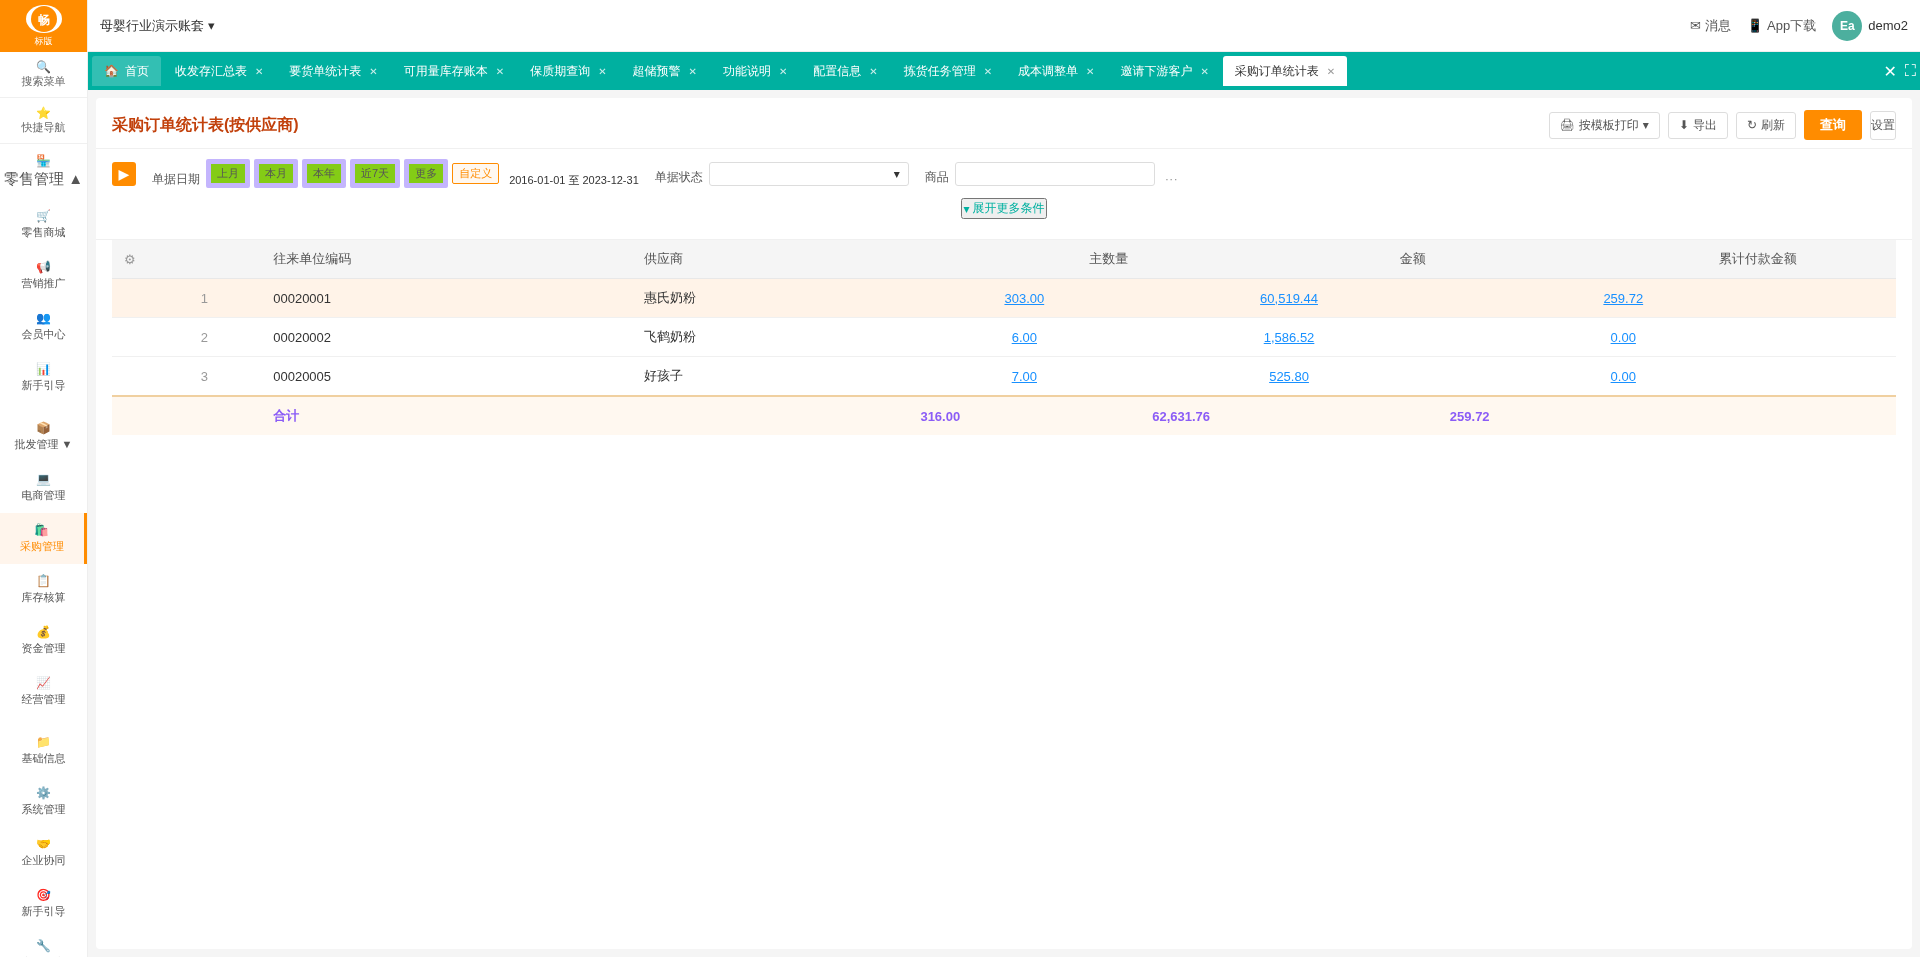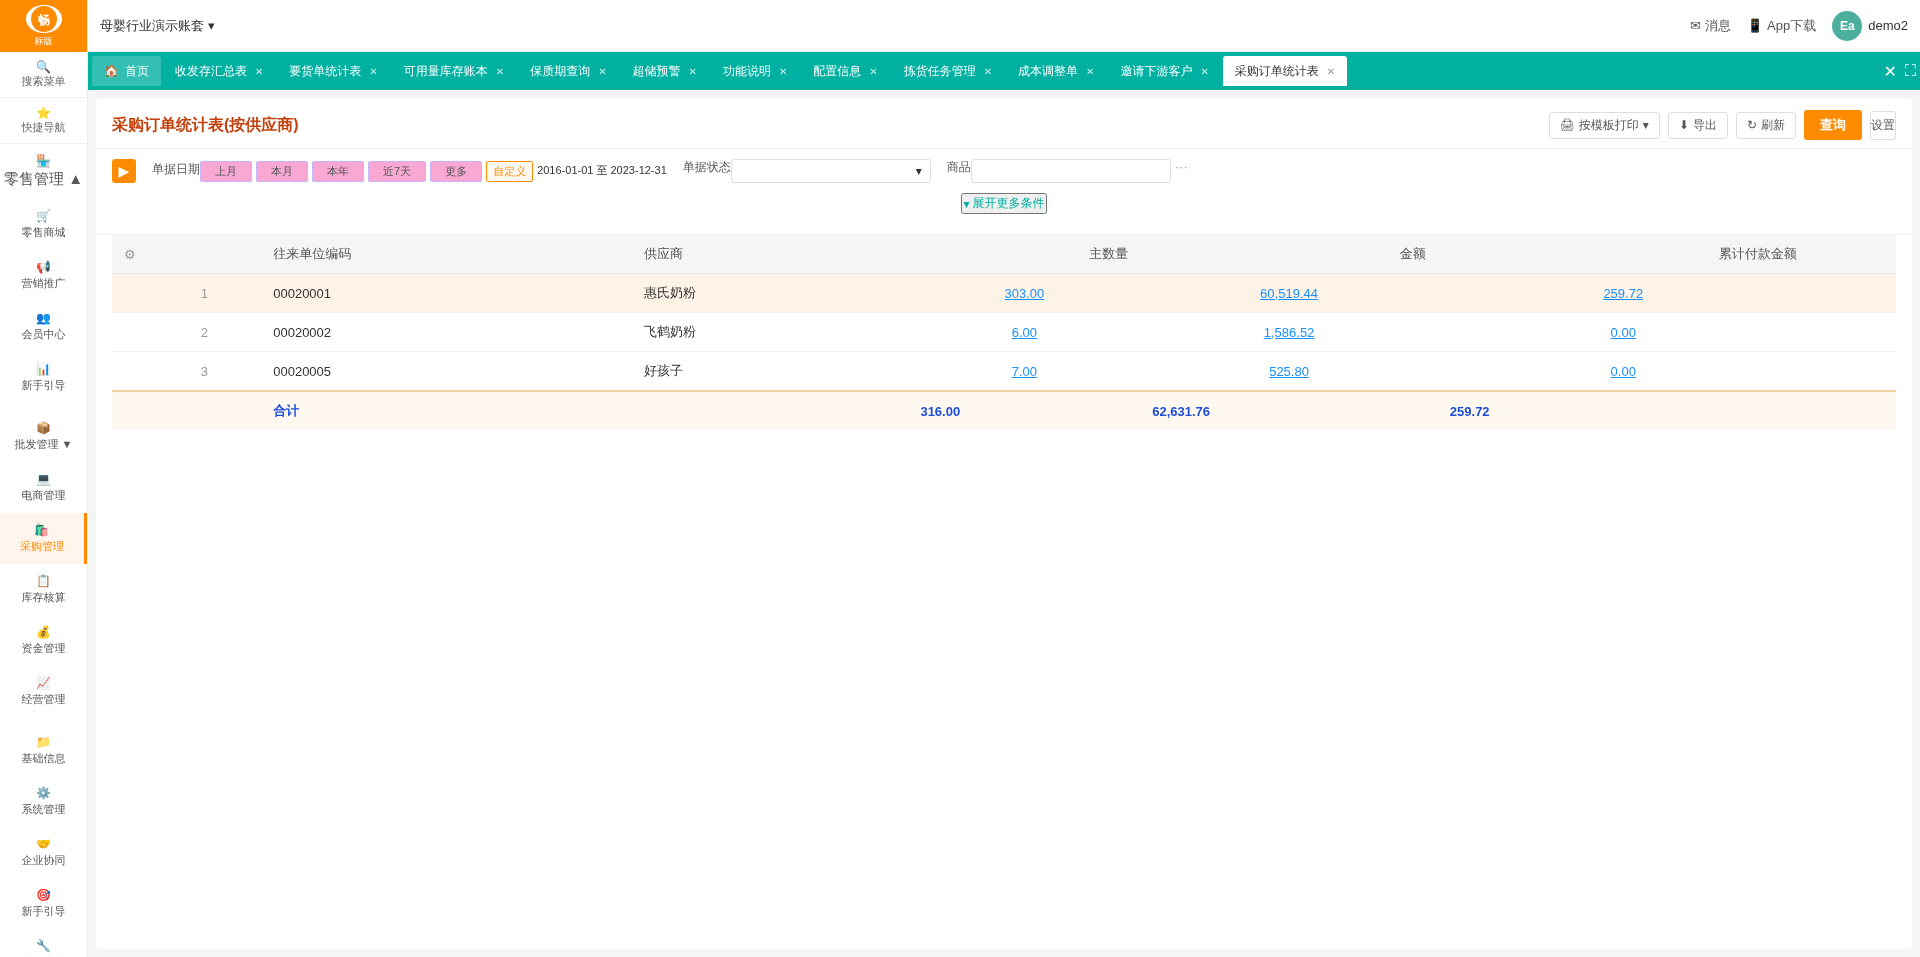--- a/index.html
+++ b/index.html
@@ -49,24 +49,24 @@
     .btn-print { display: flex; align-items: center; gap: 4px; border: 1px solid #ddd; padding: 4px 10px; border-radius: 3px; cursor: pointer; color: #555; font-size: 12px; background: #fff; }
     .btn-export { display: flex; align-items: center; gap: 4px; border: 1px solid #ddd; padding: 4px 10px; border-radius: 3px; cursor: pointer; color: #555; font-size: 12px; background: #fff; }
     .btn-refresh { display: flex; align-items: center; gap: 4px; border: 1px solid #ddd; padding: 4px 10px; border-radius: 3px; cursor: pointer; color: #555; font-size: 12px; background: #fff; }
     .btn-query { background: #ff8c00; color: #fff; border: none; padding: 6px 16px; border-radius: 3px; cursor: pointer; font-size: 13px; font-weight: bold; }
     .btn-settings { background: #fff; color: #555; border: 1px solid #ddd; padding: 5px 0; border-radius: 3px; cursor: pointer; font-size: 12px; }
 
     
     .filter-area { padding: 10px 16px; background: #fff; border-bottom: 1px solid #f0f0f0; }
     .filter-row { display: flex; align-items: center; gap: 16px; flex-wrap: wrap; }
     .filter-toggle { width: 24px; height: 24px; background: #ff8c00; color: #fff; border: none; border-radius: 3px; cursor: pointer; display: flex; align-items: center; justify-content: center; font-size: 14px; flex-shrink: 0; }
-    .filter-item { display: flex; align-items: flex-start; gap: 0; }
+    .filter-item { display: flex; align-items: flex-end; gap: 6px; }
     .filter-label { color: #555; font-size: 12px; white-space: nowrap; }
     .filter-dates { display: flex; align-items: center; gap: 4px; }
-    .date-btn { padding: 2px 14px; border: 1px solid #c4b5fd; border-radius: 2px; cursor: pointer; font-size: 11px; color: #555; background: #f9a8d4; }
+    .date-btn { padding: 2px 6px; border: 5px solid #c4b5fd; border-radius: 2px; cursor: pointer; font-size: 11px; color: #555; background: #84cc16; }
     .date-custom { padding: 2px 6px; border: 1px solid #ff8c00; border-radius: 2px; cursor: pointer; font-size: 11px; color: #ff8c00; background: #fff8f0; }
     .date-range { font-size: 11px; color: #333; display: block; margin-top: 2px; }
     .select-box { border: 1px solid #ddd; border-radius: 3px; padding: 4px 8px; font-size: 12px; color: #333; background: #fff; min-width: 180px; cursor: pointer; display: flex; align-items: center; justify-content: space-between; }
     .filter-input { border: 1px solid #ddd; border-radius: 3px; padding: 4px 8px; font-size: 12px; color: #333; background: #fff; min-width: 200px; }
     .filter-more-btn { color: #00b0a0; font-size: 12px; cursor: pointer; display: flex; align-items: center; gap: 3px; margin: 4px auto; }
 
     
     .table-container { flex: 1; overflow: auto; padding: 0 16px; }
     table { width: 100%; border-collapse: collapse; }
     thead tr { background: #f5f5f5; }
@@ -77,21 +77,21 @@
     tbody tr.highlighted { background: #fff3e8; }
     tbody td { padding: 10px 12px; font-size: 13px; color: #333; }
     tbody td.text-right { text-align: center; }
     tbody td a { color: #1890ff; text-decoration: underline; cursor: pointer; }
     .row-num { color: #999; text-align: center; }
     .col-settings { width: 24px; text-align: center; }
     .settings-icon { color: #999; cursor: pointer; }
 
     
     .table-footer { background: #fff8f0; border-top: 2px solid #f0d0a0; }
-    .table-footer td { padding: 10px 12px; font-size: 13px; font-weight: bold; color: #1d4ed8; }
+    .table-footer td { padding: 10px 12px; font-size: 13px; font-weight: bold; color: #8b5cf6; }
 
     
     .expand-more { text-align: center; padding: 6px; }
   </style>
 </head>
 <body>
 
 <div class="sidebar">
   <div class="sidebar-logo">
     <div class="logo-icon">

